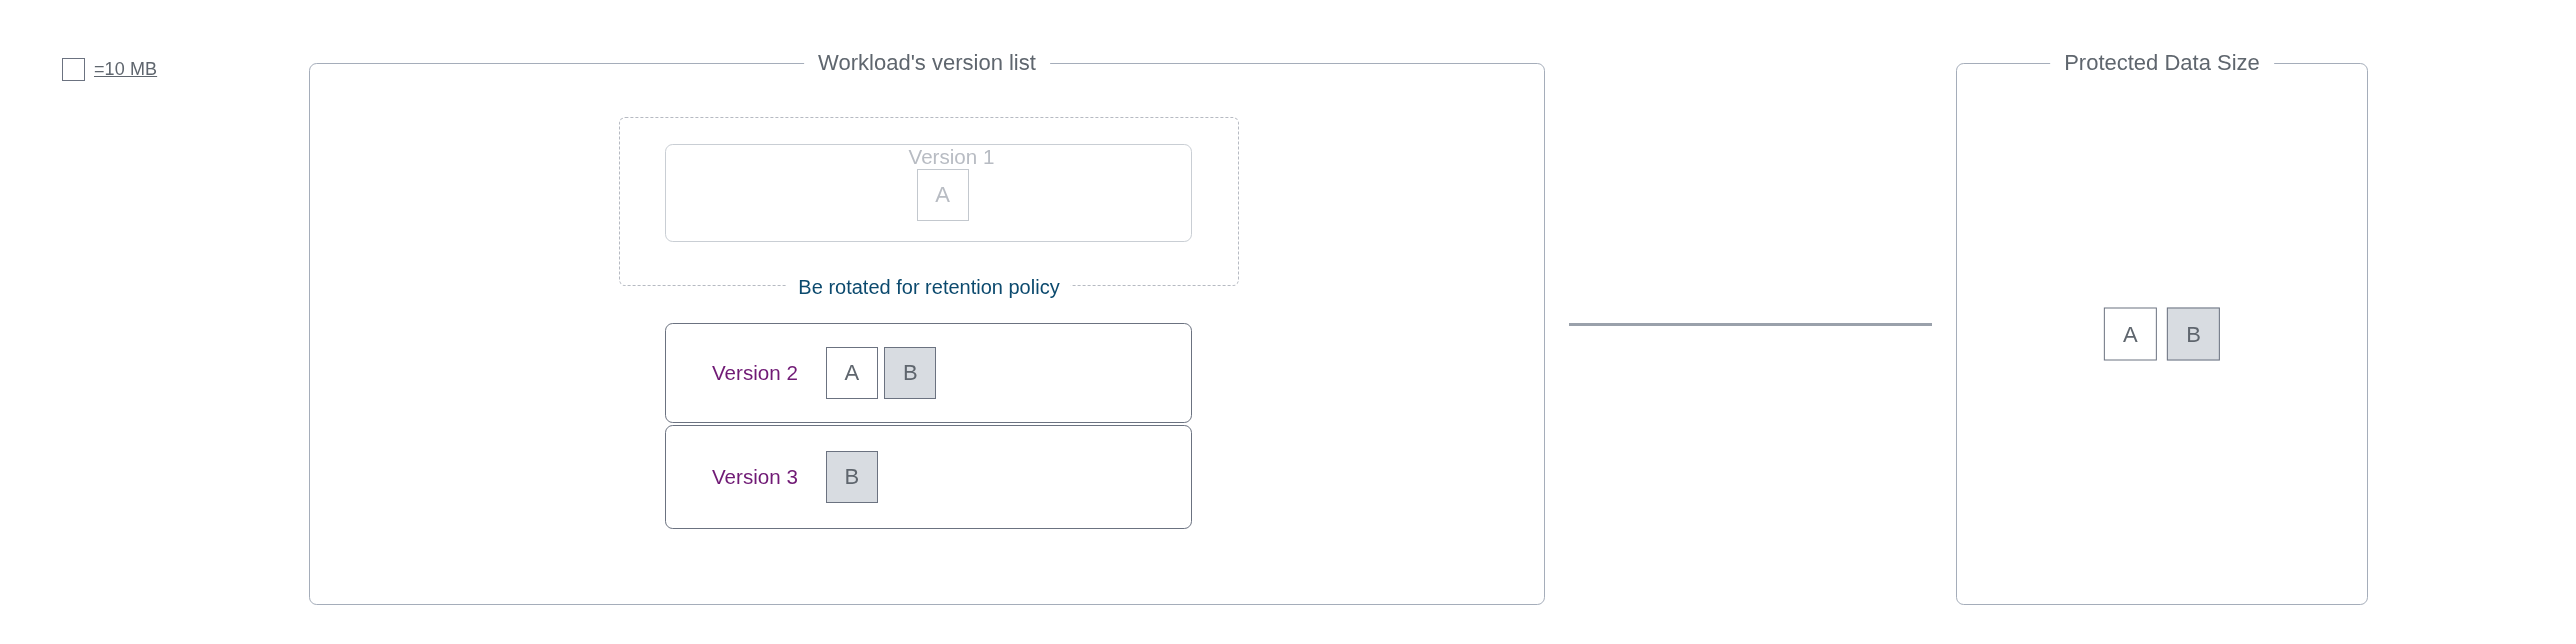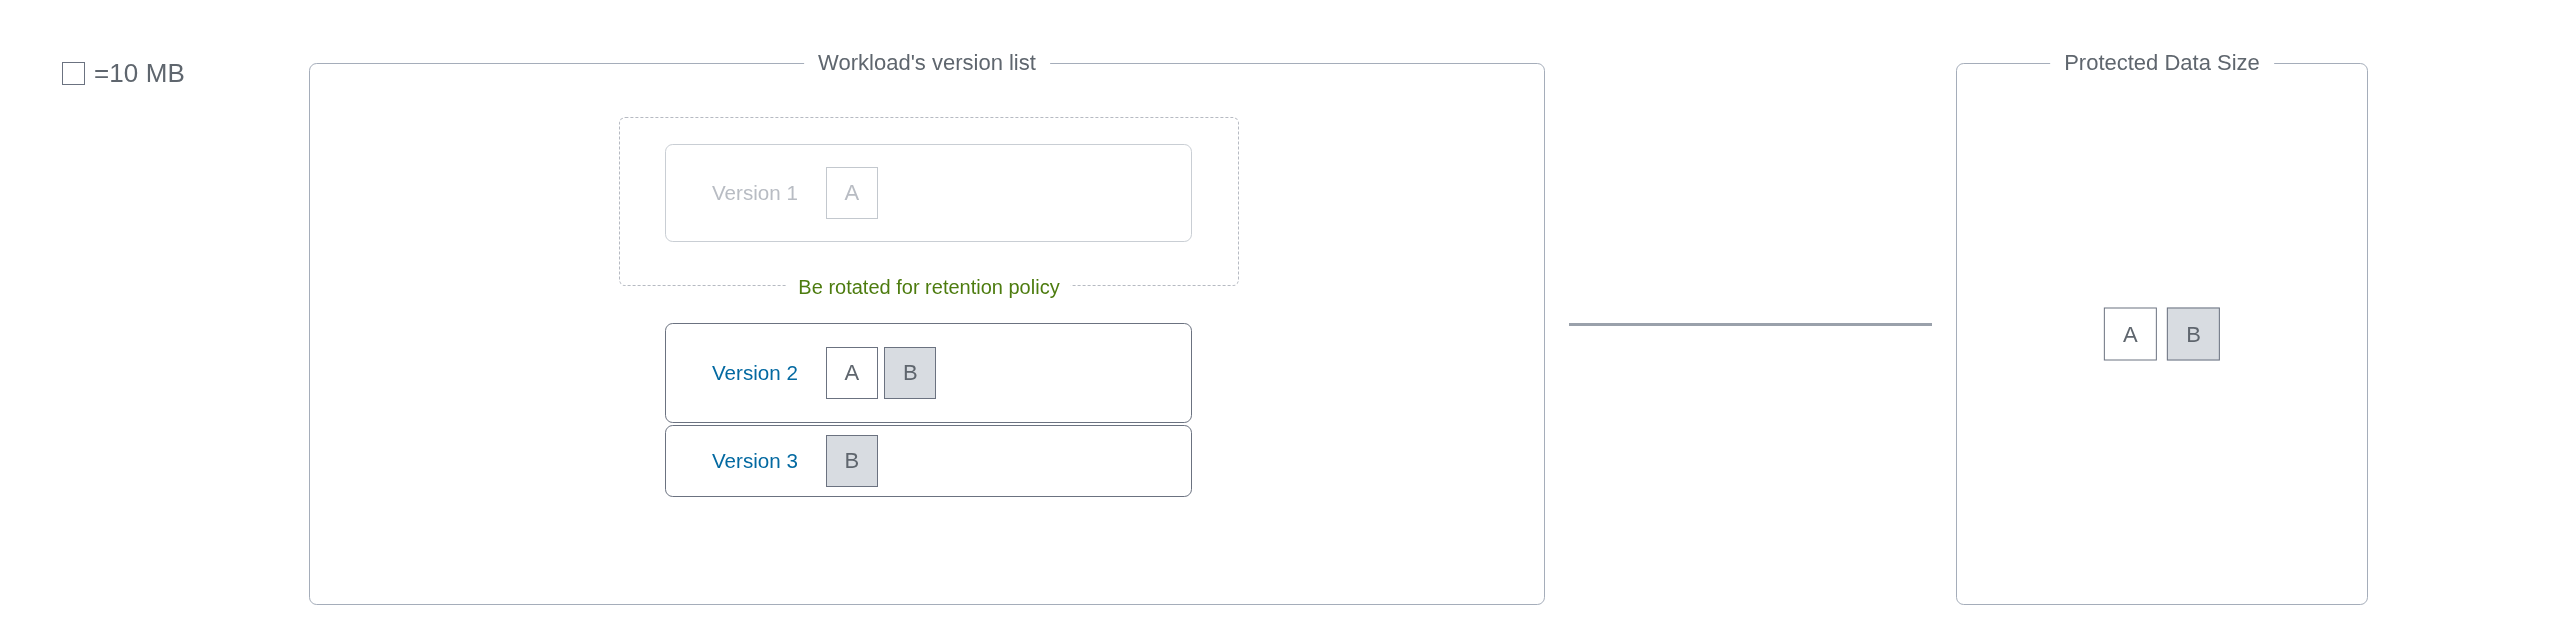--- a/index.html
+++ b/index.html
@@ -25,24 +25,25 @@
     gap: 9px;
   }
   #legend .legend-swatch {
     width: 23px;
     height: 23px;
     border: 1.3px solid #6b7280;
     background: #ffffff;
     box-sizing: border-box;
   }
   #legend .legend-label {
-    font-size: 26px;
+    font-size: 18px;
     color: #5f666e;
     white-space: nowrap;
     letter-spacing: 0.1px;
+    text-decoration: underline;
   }
 
   
   .panel {
     position: absolute;
     border: 1.3px solid #a5adba;
     border-radius: 7.7px;
     box-sizing: border-box;
     background: #ffffff;
   }
@@ -80,38 +81,38 @@
     box-sizing: border-box;
   }
   #rotation-group > .group-caption {
     position: absolute;
     bottom: -15px;
     left: 50%;
     transform: translateX(-50%);
     background: #ffffff;
     padding: 0 11.6px;
     font-size: 20px;
-    color: #4d7c0f;
+    color: #0c4a6e;
     white-space: nowrap;
     line-height: 26px;
   }
 
   
   .version-card {
     position: absolute;
     box-sizing: border-box;
     border: 1.3px solid #6b7280;
     border-radius: 7.7px;
     background: #ffffff;
     display: flex;
     align-items: center;
   }
   .version-card .version-label {
     font-size: 20.6px;
-    color: #0369a1;
+    color: #701a75;
     margin-left: 46px;
     white-space: nowrap;
   }
   .version-card .blocks {
     display: flex;
     align-items: center;
     margin-left: 28px;
     gap: 6.4px;
   }
   .block {
@@ -126,32 +127,33 @@
     align-items: center;
     justify-content: center;
   }
   .block.filled {
     background: #d8dce1;
   }
 
   
   .version-card.faded {
     border-color: #c9ced4;
+    flex-direction: column;
   }
   .version-card.faded .version-label {
     color: #b8bcc3;
   }
   .version-card.faded .block {
     border-color: #c3c8ce;
     color: #b8bcc3;
   }
 
   #version-card-1 { left: 355px; top: 80px; width: 527px; height: 98px; }
   #version-card-2 { left: 355px; top: 259px; width: 527px; height: 100px; }
-  #version-card-3 { left: 355px; top: 361px; width: 527px; height: 72px; }
+  #version-card-3 { left: 355px; top: 361px; width: 527px; height: 104px; }
 
   
   #connector-line {
     position: absolute;
     left: 1569px;
     top: 323px;
     width: 363px;
     height: 3.2px;
     background: #9aa1ab;
   }

